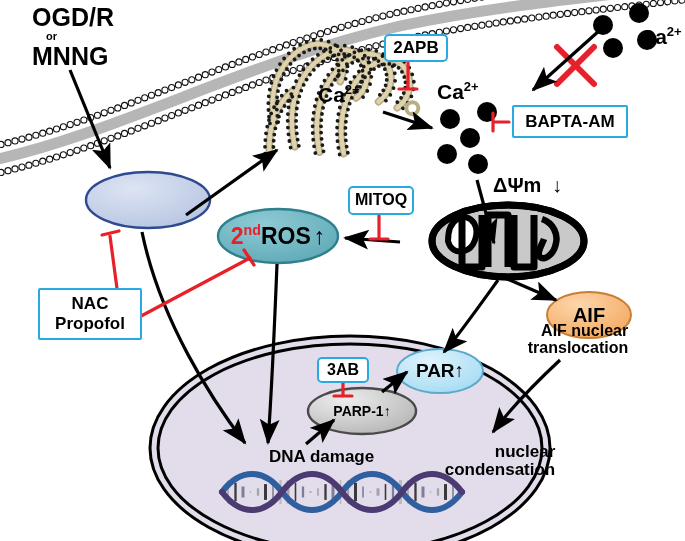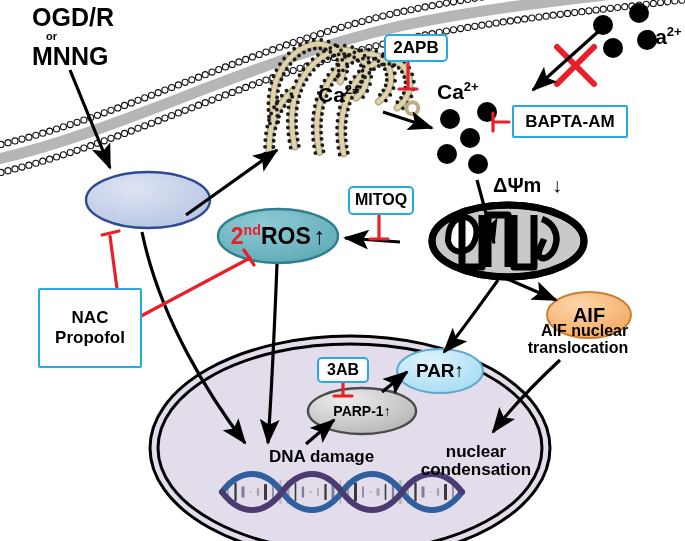--- a/index.html
+++ b/index.html
@@ -747,21 +747,21 @@
   </div>
 
   <div class="drugbox soft" style="left:512px; top:105px; width:116px; height:33px; font-size:17px;">
     <span>BAPTA-AM</span>
   </div>
 
   <div class="drugbox" style="left:348px; top:186px; width:66px; height:29px; font-size:16px;">
     <span>MITOQ</span>
   </div>
 
-  <div class="drugbox soft" style="left:38px; top:288px; width:104px; height:80px; font-size:17px; flex-direction:column;">
+  <div class="drugbox soft" style="left:38px; top:288px; width:104px; height:52px; font-size:17px; flex-direction:column;">
     <span>NAC</span>
     <span>Propofol</span>
   </div>
 
   <div class="drugbox" style="left:317px; top:357px; width:52px; height:26px; font-size:16px;">
     <span>3AB</span>
   </div>
 
 
   <div class="ovlabel" style="left:278px; top:236px; font-size:23px;">
@@ -787,18 +787,18 @@
 
   <div class="lbl" style="left:578px; top:322px; font-size:16px; text-align:right; transform:translateX(-50%);">
     <div>AIF nuclear</div>
     <div>translocation</div>
   </div>
 
   <div class="lbl" style="left:269px; top:448px; font-size:17px;text-align:right;">
     <span>DNA damage</span>
   </div>
 
-  <div class="lbl" style="left:476px; top:443px; font-size:17px; text-align:center; transform:translateX(-50%);">
+  <div class="lbl" style="left:500px; top:443px; font-size:17px; text-align:right; transform:translateX(-50%);">
     <div>nuclear</div>
     <div>condensation</div>
   </div>
 
 </div>
 
 </body></html>

